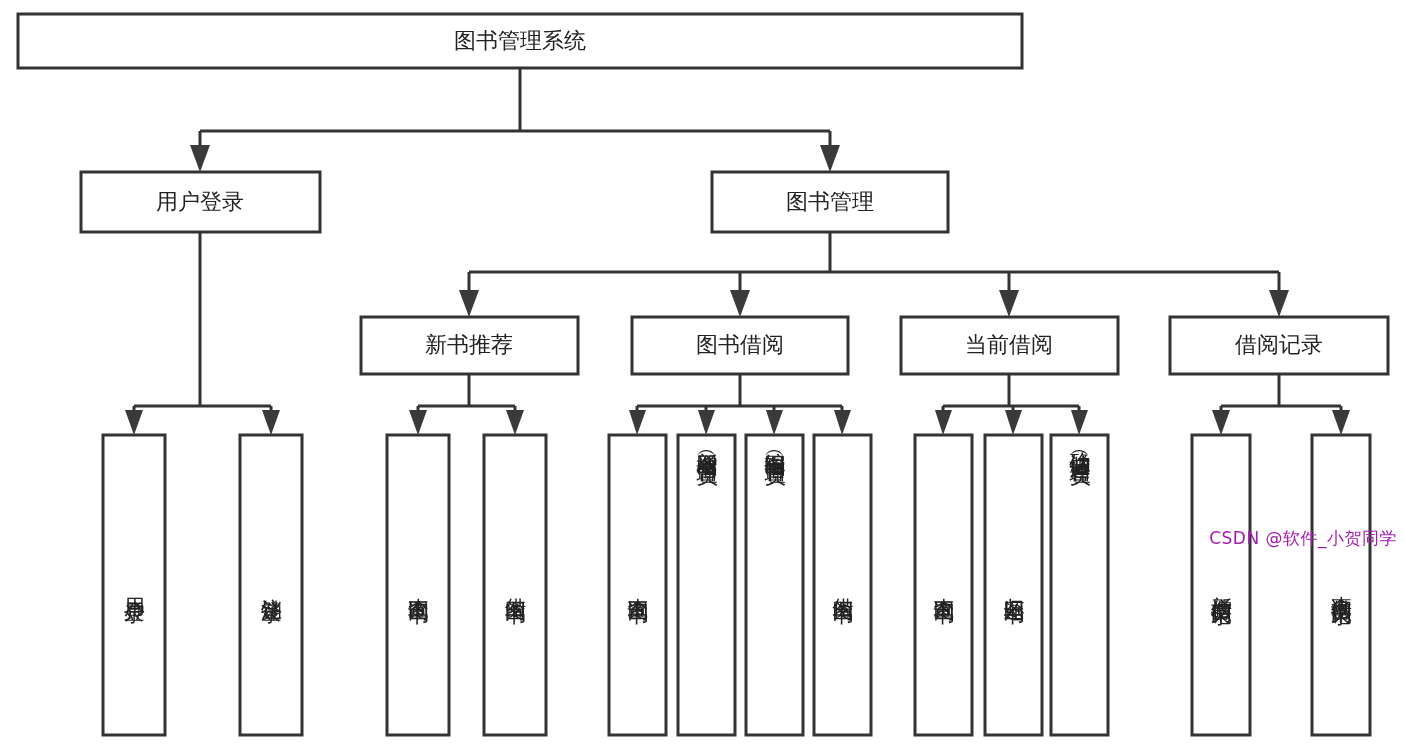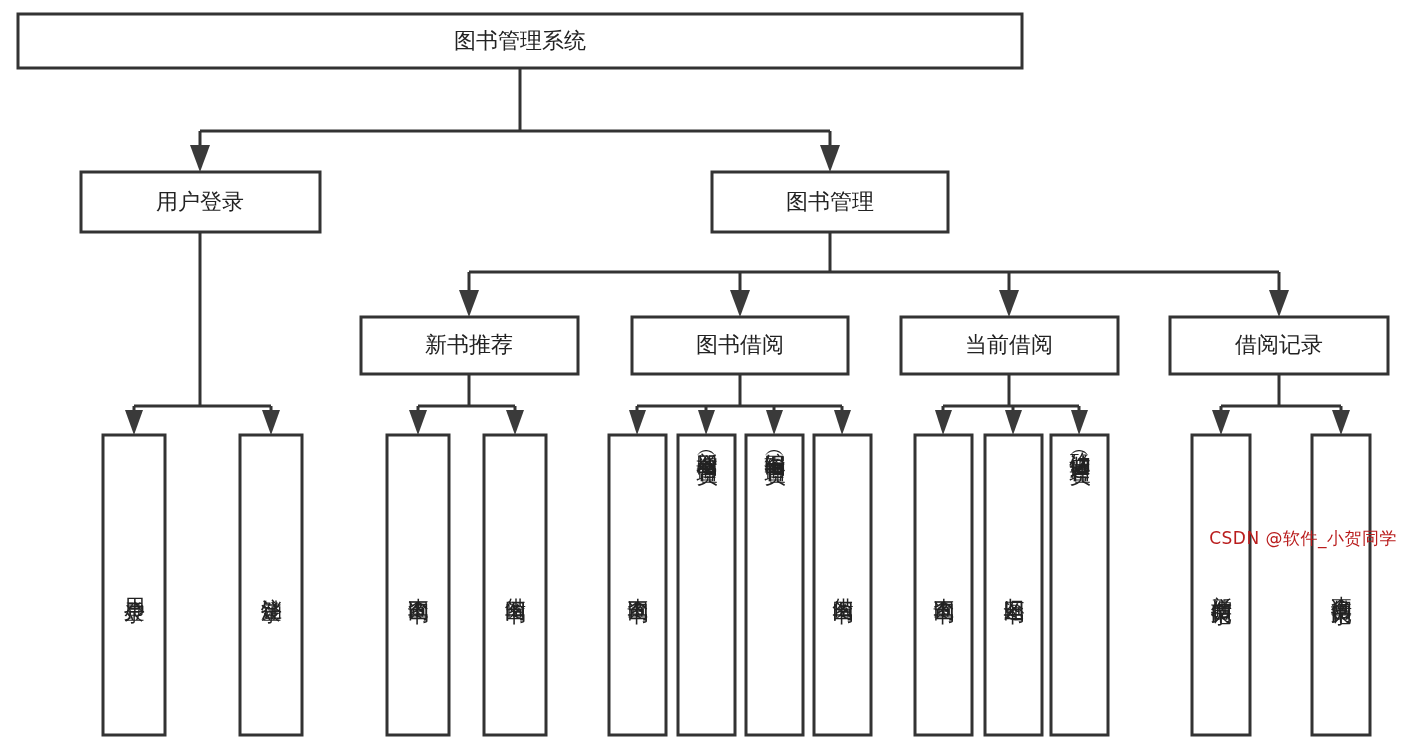--- a/index.html
+++ b/index.html
@@ -66,21 +66,21 @@
     letter-spacing: 2px;
     white-space: nowrap;
     text-align: center;
   }
   .watermark {
     position: absolute;
     right: 8px;
     bottom: 6px;
     font-family: "DejaVu Sans", "Liberation Sans", sans-serif;
     font-size: 17px;
-    color: #b91c1c;
+    color: #a21caf;
     letter-spacing: 0.5px;
     user-select: none;
     white-space: nowrap;
   }
 </style>
 </head>
 <body>
 
 <div id="diagram-root">
 

